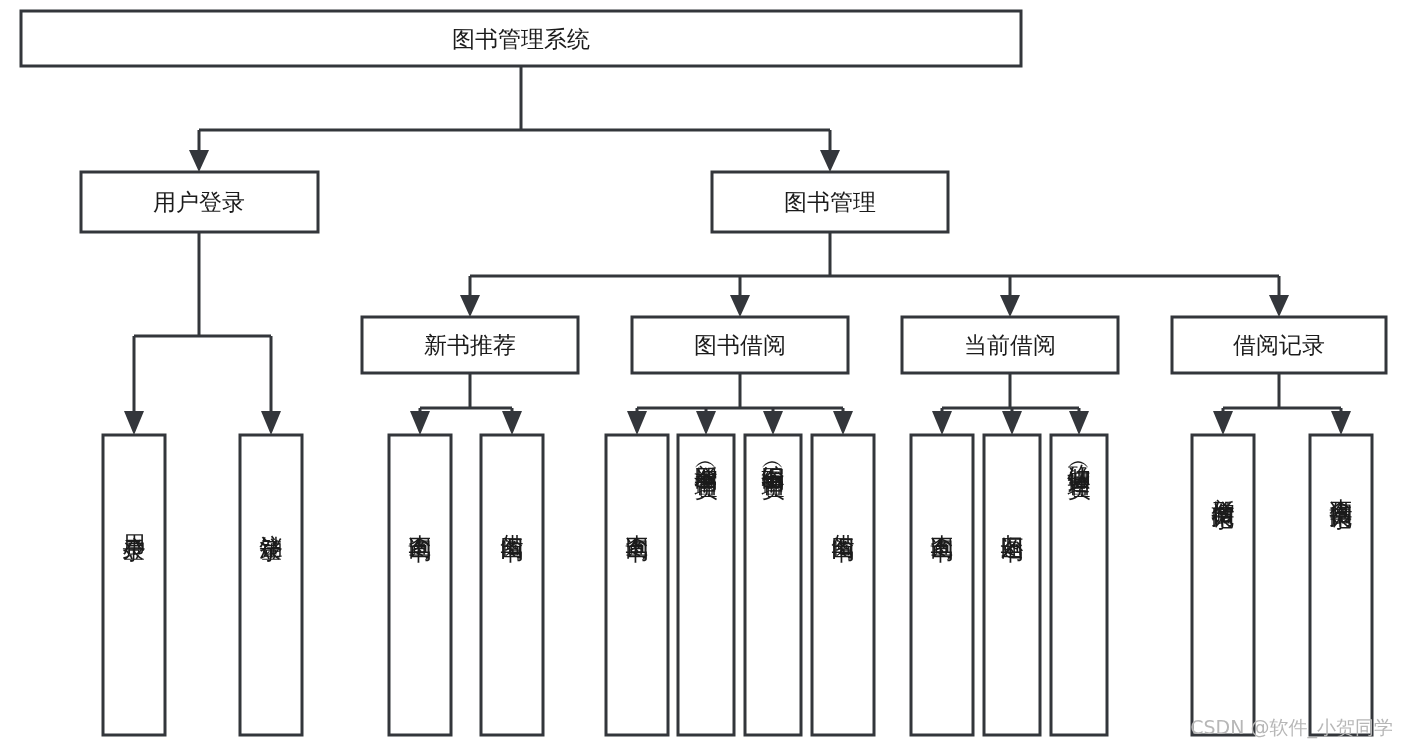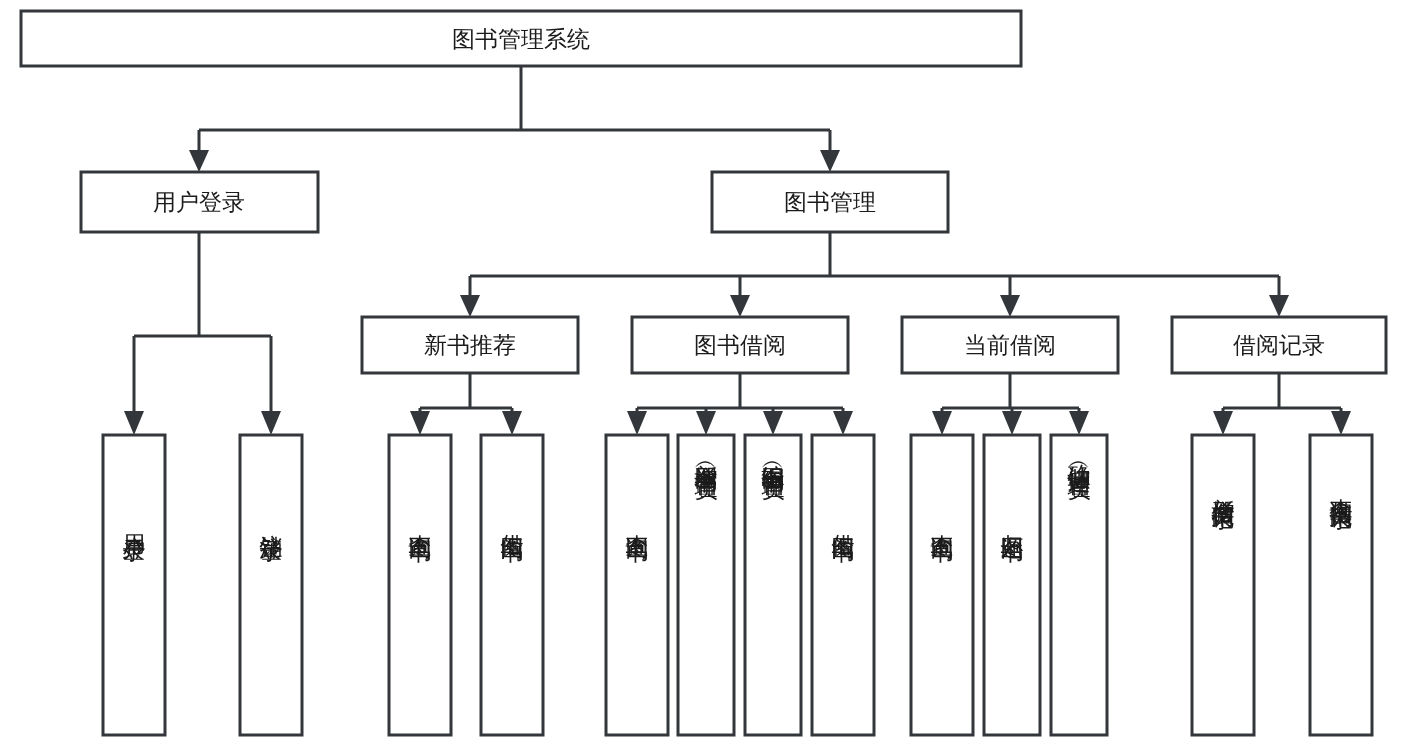--- a/index.html
+++ b/index.html
@@ -175,14 +175,15 @@
   <div class="leaf-label" style="left:637px;  top:516px;">查询图书</div>
   <div class="leaf-label" style="left:706px;  top:446px;">新增图书（管理员）</div>
   <div class="leaf-label" style="left:773px;  top:446px;">编辑图书（管理员）</div>
   <div class="leaf-label" style="left:843px;  top:516px;">借阅图书</div>
   <div class="leaf-label" style="left:942px;  top:516px;">查询图书</div>
   <div class="leaf-label" style="left:1012px; top:516px;">归还图书</div>
   <div class="leaf-label" style="left:1079px; top:446px;">确认归还（管理员）</div>
   <div class="leaf-label" style="left:1223px; top:480px;">新增借阅记录</div>
   <div class="leaf-label" style="left:1341px; top:480px;">查询借阅记录</div>
 
+  <div class="watermark">CSDN @软件_小贺同学</div>
 
 </div>
 
 </body></html>

